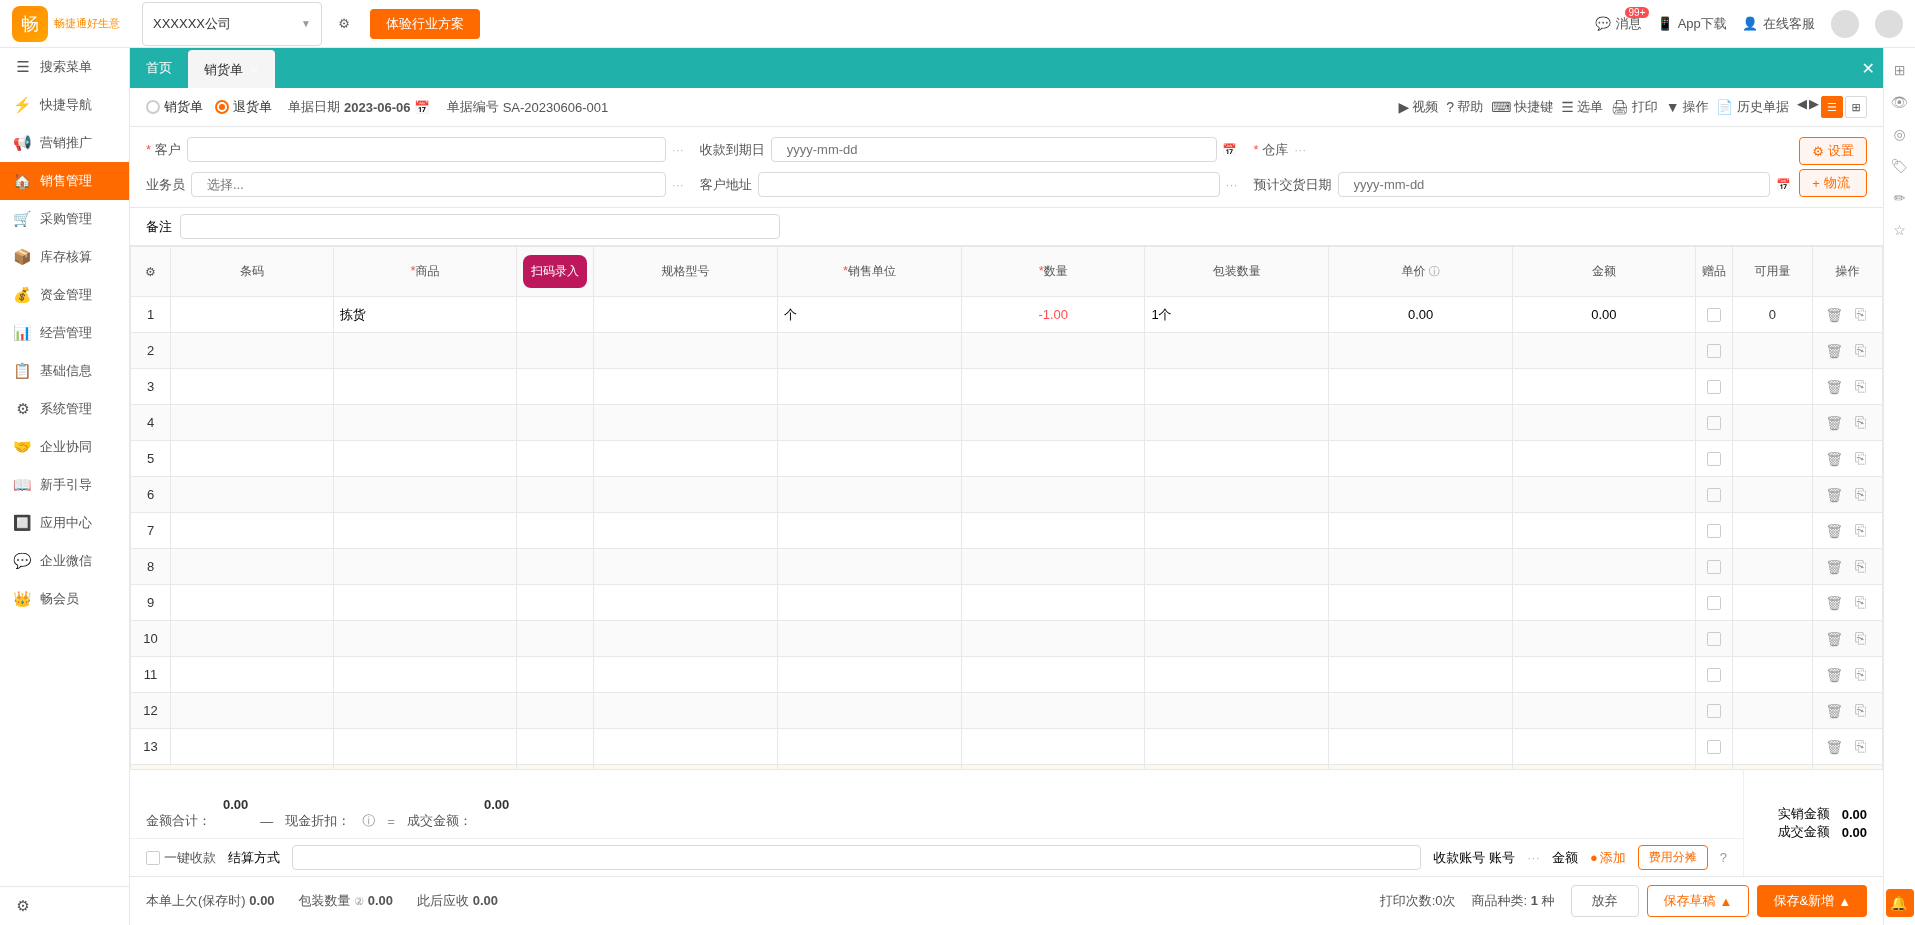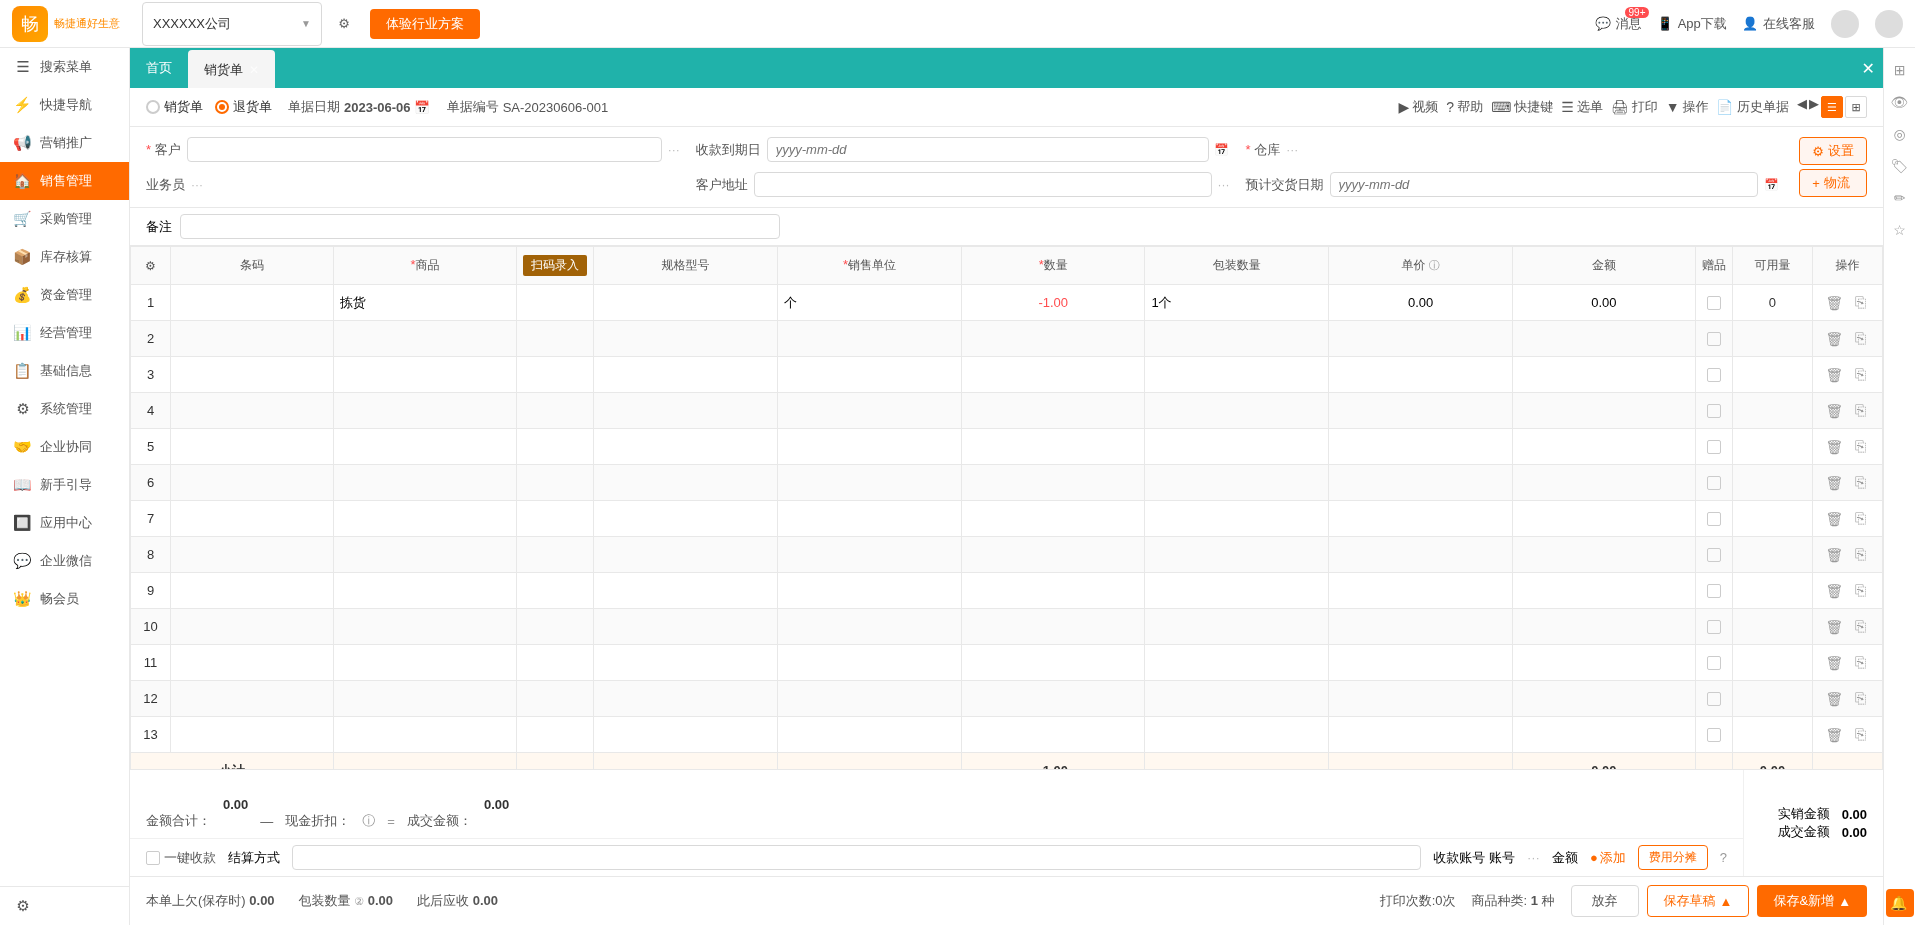--- a/index.html
+++ b/index.html
@@ -44,35 +44,35 @@
     .radio-circle { width: 14px; height: 14px; border-radius: 50%; border: 2px solid #ccc; display: flex; align-items: center; justify-content: center; }
     .radio-circle.checked { border-color: #ff6a00; }
     .radio-dot { width: 6px; height: 6px; background: #ff6a00; border-radius: 50%; }
     .header-field { display: flex; align-items: center; gap: 4px; font-size: 13px; color: #555; }
     .header-actions { margin-left: auto; display: flex; align-items: center; gap: 8px; }
     .header-action-btn { display: flex; align-items: center; gap: 3px; font-size: 12px; color: #555; cursor: pointer; }
     .header-action-btn .icon { font-size: 14px; }
     .field-row { display: flex; align-items: center; gap: 6px; }
     .field-label { color: #555; font-size: 13px; white-space: nowrap; }
     .field-label.required::before { content: '* '; color: #ff4d4f; }
-    .field-input { flex: 1; border: 1px solid #d9d9d9; border-radius: 4px; padding: 4px 8px; font-size: 13px; color: #333; background: #fff; font-style: italic; }
+    .field-input { flex: 1; border: 1px solid #d9d9d9; border-radius: 4px; padding: 4px 15px; font-size: 13px; color: #333; background: #fff; }
     .field-input.placeholder { color: #bbb; }
     .field-suffix { color: #bbb; font-size: 12px; cursor: pointer; }
     .right-btns { display: flex; flex-direction: column; gap: 4px; }
     .orange-btn { background: #fff5f0; border: 1px solid #ff6a00; color: #ff6a00; border-radius: 4px; padding: 4px 12px; cursor: pointer; font-size: 12px; display: flex; align-items: center; gap: 4px; }
     .remarks-row { background: #fff; padding: 6px 16px; border-bottom: 1px solid #e8e8e8; display: flex; align-items: center; gap: 8px; font-size: 13px; flex-shrink: 0; }
 
     
     .table-container { background: #fff; flex: 1; overflow: auto; }
     .data-table { width: 100%; border-collapse: collapse; min-width: 1400px; }
     .data-table th { background: #fafafa; border: 1px solid #e8e8e8; padding: 8px 6px; font-size: 12px; color: #555; font-weight: normal; white-space: nowrap; text-align: center; }
     .data-table th .required { color: #ff4d4f; }
     .data-table td { border: 1px solid #e8e8e8; padding: 6px 6px; font-size: 13px; color: #333; text-align: center; height: 36px; }
     .data-table tr:nth-child(even) td { background: #fafafa; }
-    .scan-btn { background: #a16207; color: white; border: none; border-radius: 2px; padding: 2px 8px; font-size: 12px; cursor: pointer; }
+    .scan-btn { background: #be185d; color: white; border: none; border-radius: 8px; padding: 8px 8px; font-size: 12px; cursor: pointer; }
     .red-text { color: #ff4d4f; }
     .subtotal-row td { background: #fff8f0 !important; font-weight: bold; }
     .col-num { width: 40px; color: #999; }
     .col-actions { width: 70px; }
     .action-icons { display: flex; align-items: center; justify-content: center; gap: 6px; }
     .action-icon { width: 20px; height: 20px; display: flex; align-items: center; justify-content: center; cursor: pointer; color: #999; font-size: 14px; }
     .settings-col { width: 36px; }
     .checkbox-cell { display: flex; align-items: center; justify-content: center; }
     .cb { width: 14px; height: 14px; border: 1px solid #ccc; border-radius: 2px; }
 
@@ -275,40 +275,41 @@
         </div>
         <div style="display:flex;gap:2px;">
           <span style="cursor:pointer;color:#555;">◀</span>
           <span style="cursor:pointer;color:#555;">▶</span>
           <div class="view-btn active">☰</div>
           <div class="view-btn">⊞</div>
         </div>
       </div>
     </div>
 
-    <div style="background:#fff; padding:10px 16px; border-bottom:1px solid #e8e8e8; display:flex; align-items:center; gap:12px;">
+    <div style="background:#fff; padding:10px 16px; border-bottom:1px solid #e8e8e8; display:flex; align-items:center; ">
       <div style="flex:1; display:grid; grid-template-columns:1fr 1fr 1fr; gap:10px 16px;">
 
         <div class="field-row">
           <span class="field-label required">客户</span>
           <input class="field-input" placeholder="" style="flex: 1 1 0%;">
           <span class="field-suffix">···</span>
         </div>
         <div class="field-row">
           <span class="field-label">收款到期日</span>
           <input class="field-input placeholder" placeholder="yyyy-mm-dd" style="flex: 1 1 0%;">
           <span class="field-suffix">📅</span>
         </div>
         <div class="field-row">
           <span class="field-label required">仓库</span>
           <span class="field-suffix">···</span>
         </div>
 
         <div class="field-row">
           <span class="field-label">业务员</span>
+          <input class="field-input placeholder" placeholder="选择..." style="flex: 1 1 0%;">
           <span class="field-suffix">···</span>
         </div>
         <div class="field-row">
           <span class="field-label">客户地址</span>
           <input class="field-input" value="" style="flex: 1 1 0%;">
           <span class="field-suffix">···</span>
         </div>
         <div class="field-row">
           <span class="field-label">预计交货日期</span>
           <input class="field-input placeholder" placeholder="yyyy-mm-dd" style="flex: 1 1 0%;">

